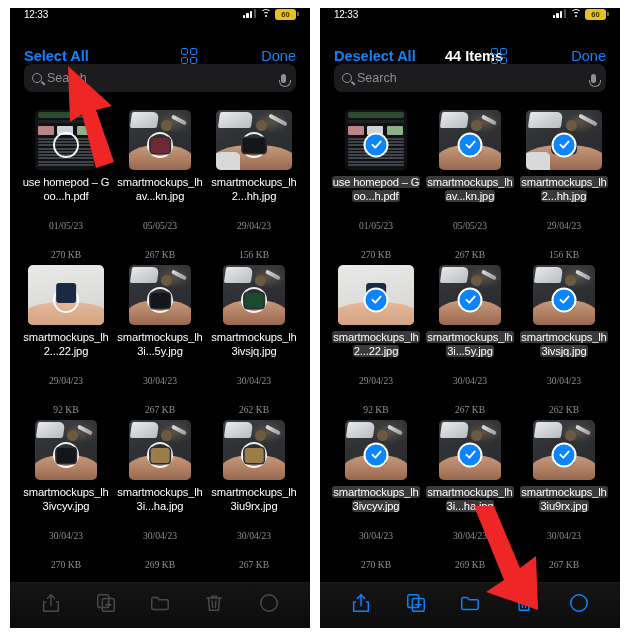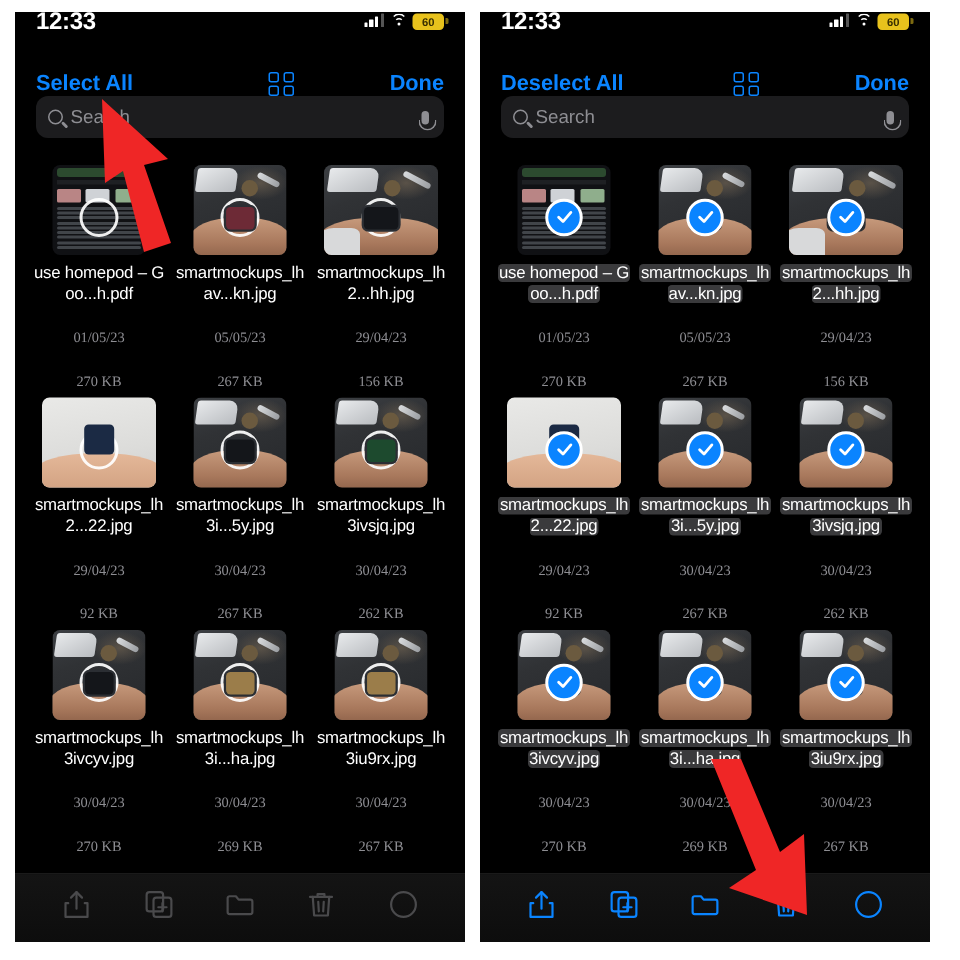--- a/index.html
+++ b/index.html
@@ -31,22 +31,22 @@
     height:22px;
     flex:0 0 22px;
     display:flex;
     align-items:center;
     justify-content:space-between;
     padding:0 14px;
     color:#fff;
     position:relative;
   }
   .status-time {
-    font-size:16px;
-    font-weight:bold;
+    font-size:10px;
+    font-weight:normal;
     letter-spacing:-0.2px;
     margin-top:-9px;
   }
   .status-right {
     display:flex;
     align-items:flex-start;
     gap:4px;
     margin-top:-9px;
   }
   .sig {
@@ -115,21 +115,21 @@
     gap:2.5px;
   }
   .grid-icon i {
     display:block;
     border:1.6px solid #0a84ff;
     border-radius:1.8px;
   }
   .nav-done {
     color:#0a84ff;
     font-size:14.5px;
-    font-weight:700;
+    font-weight:400;
     padding-left:48px;
   }
 
   
   .searchwrap { flex:0 0 36px; padding:0 14px; }
   .searchbar {
     height:28px;
     background:#1c1c1e;
     border-radius:8px;
     display:flex;
@@ -581,20 +581,21 @@
             <span class="w3"></span>
           </div>
         <div class="batt">
             <span>60</span>
           </div>
       </div>
     </div>
 
     <div class="navbar">
       <div class="nav-left">Deselect All</div>
+      <div class="nav-title">44 Items</div>
       <div class="nav-right">
         <div class="grid-icon">
             <i></i>
             <i></i>
             <i></i>
             <i></i>
           </div>
         <div class="nav-done">Done</div>
       </div>
     </div>

